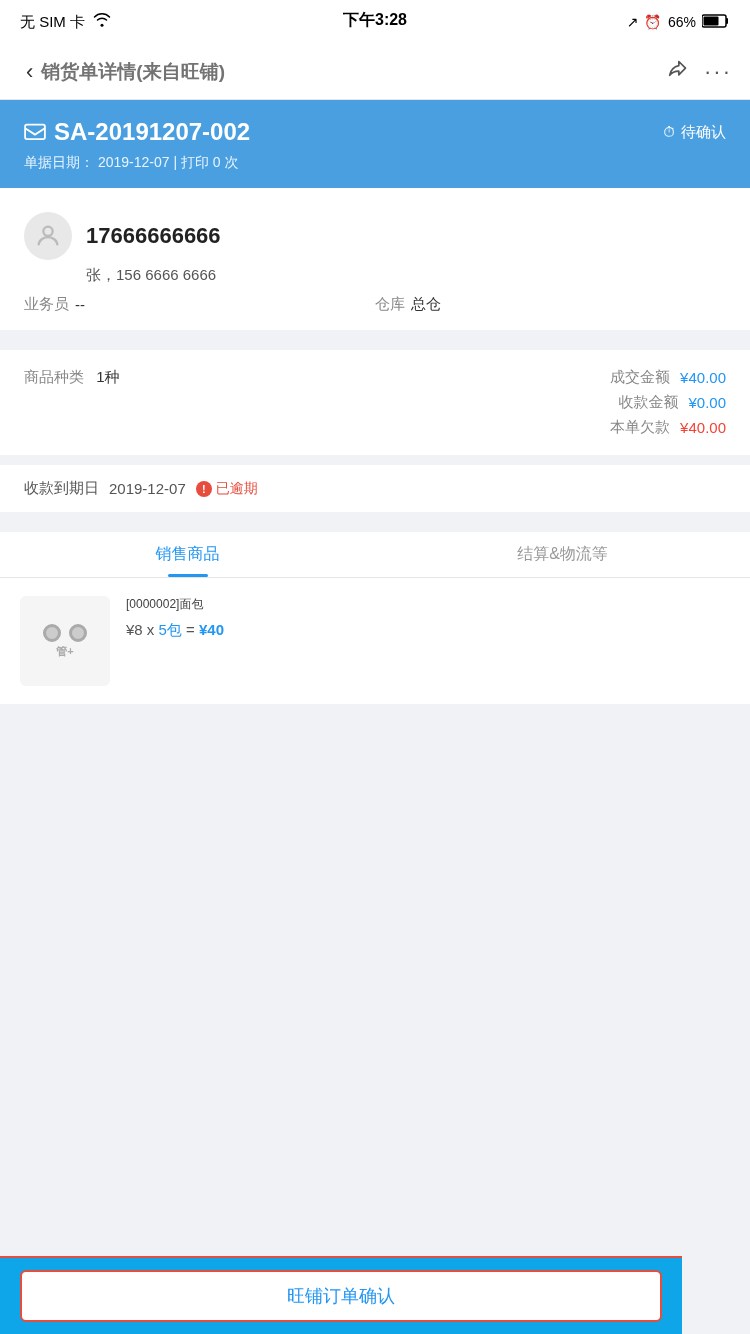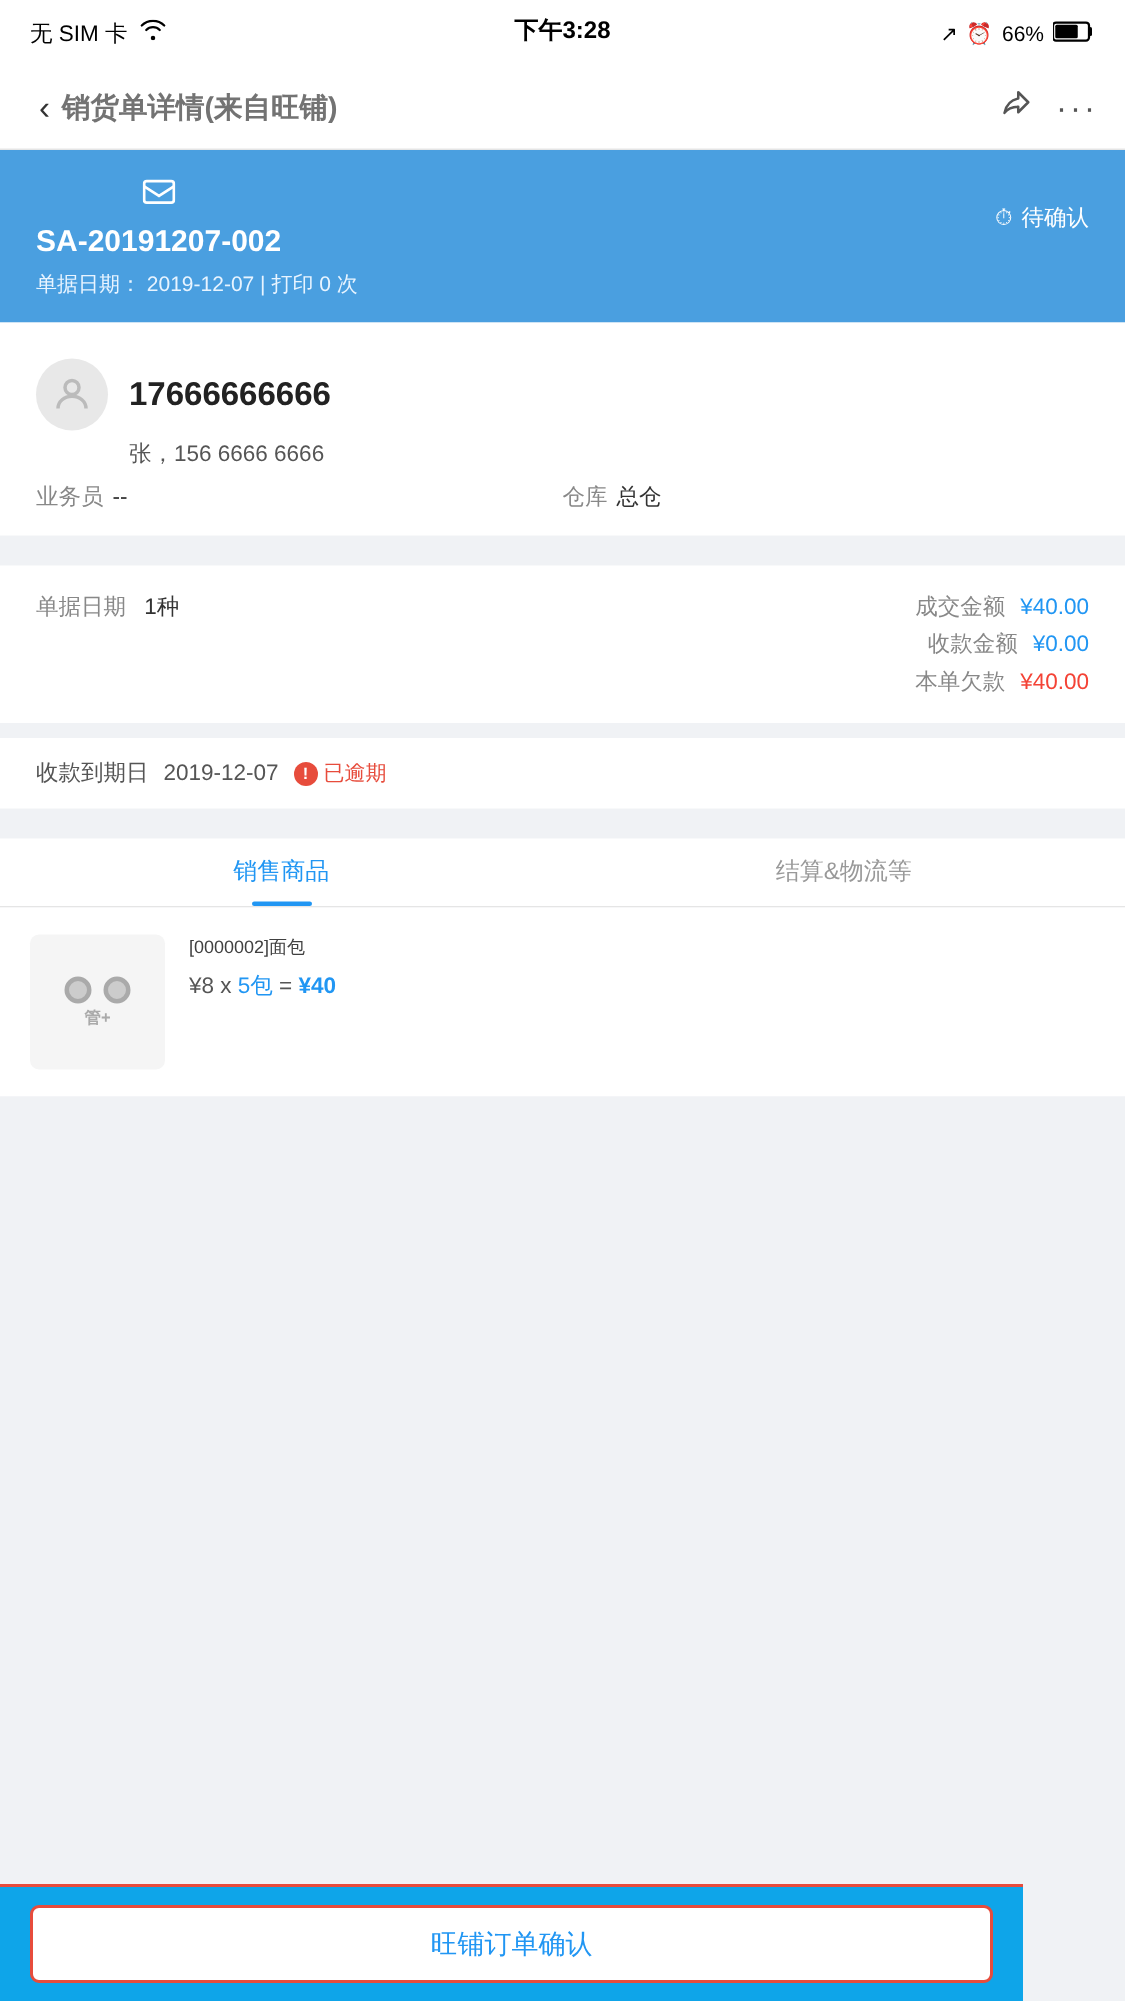--- a/index.html
+++ b/index.html
@@ -88,27 +88,26 @@
       padding: 18px 24px 16px;
       margin-bottom: 0;
     }
     .order-id-row {
       display: flex;
       align-items: center;
       justify-content: space-between;
       margin-bottom: 8px;
     }
     .order-id {
-      font-size: 20px;
+      font-size: 24px;
       font-weight: 700;
       color: #fff;
       display: flex;
       align-items: center;
       gap: 8px;
-      flex-direction: column;
     }
     .order-status {
       display: flex;
       align-items: center;
       gap: 6px;
       color: #fff;
       font-size: 15px;
     }
     .order-date {
       font-size: 14px;
@@ -449,21 +448,21 @@
       <span class="meta-value">总仓</span>
     </div>
   </div>
 </div>
 
 <div class="divider"></div>
 
 <div class="summary-card">
   <div class="summary-left">
     <div class="summary-row">
-      <span class="summary-label">单据日期</span>
+      <span class="summary-label">商品种类</span>
       <span style="margin-left:8px; color:#333;">1种</span>
     </div>
   </div>
   <div class="summary-right">
     <div class="summary-item">
       <span class="summary-item-label">成交金额</span>
       <span class="amount-blue">¥40.00</span>
     </div>
     <div class="summary-item">
       <span class="summary-item-label">收款金额</span>

